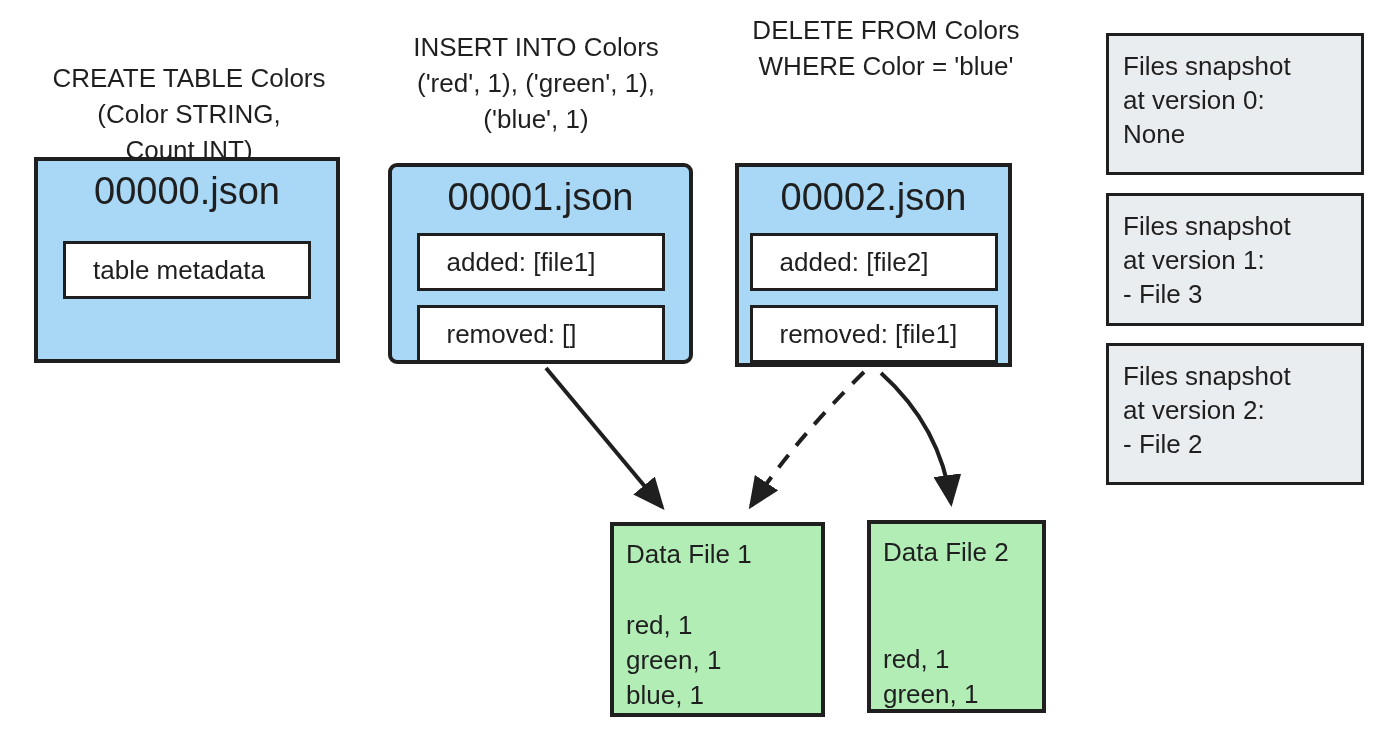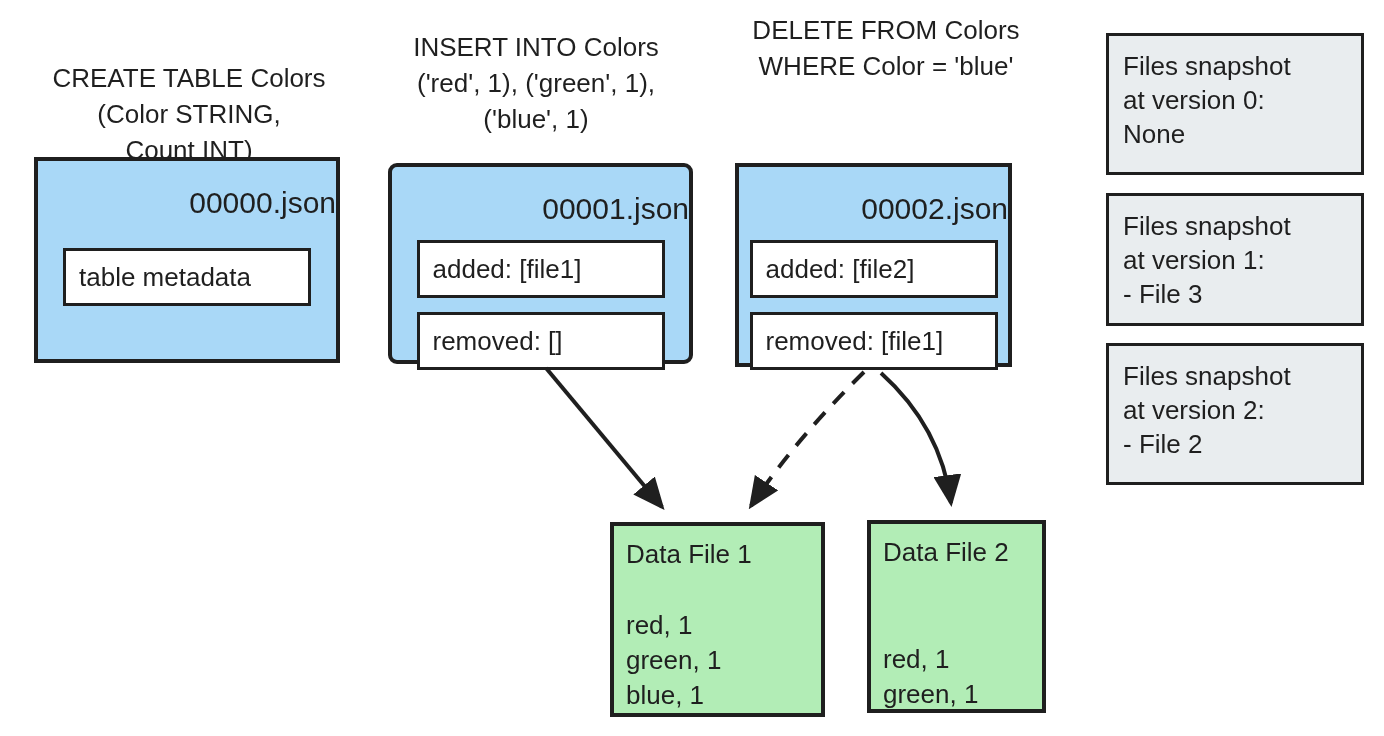--- a/index.html
+++ b/index.html
@@ -34,35 +34,35 @@
     position: absolute;
     box-sizing: border-box;
     background: var(--c-json_file_fill, #a9d8f7);
     border: 4px solid var(--c-border, #1f1f1f);
   }
   .b0 { left: 34px;  top: 157px; width: 306px; height: 206px; }
   .b1 { left: 388px; top: 163px; width: 305px; height: 201px; border-radius: 9px; }
   .b2 { left: 735px; top: 163px; width: 277px; height: 204px; }
 
   .json-title {
-    text-align: right;
-    font-size: 30px;
-    margin-top: 25px;
+    text-align: center;
+    font-size: 38px;
+    margin-top: 9px;
   }
 
   .entry {
     box-sizing: border-box;
     background: var(--c-inner_box_fill, #ffffff);
     border: 3px solid var(--c-border, #1f1f1f);
     margin: 14px auto 0 auto;
     width: 248px;
     height: 58px;
     font-size: 26px;
     line-height: 52px;
-    padding-left: 13px;
+    padding-left: 27px;
     white-space: nowrap;
     overflow: hidden;
   }
   .b0 .entry { margin-top: 28px; }
 
   
   .snapshot {
     position: absolute;
     left: 1106px;
     width: 258px;

